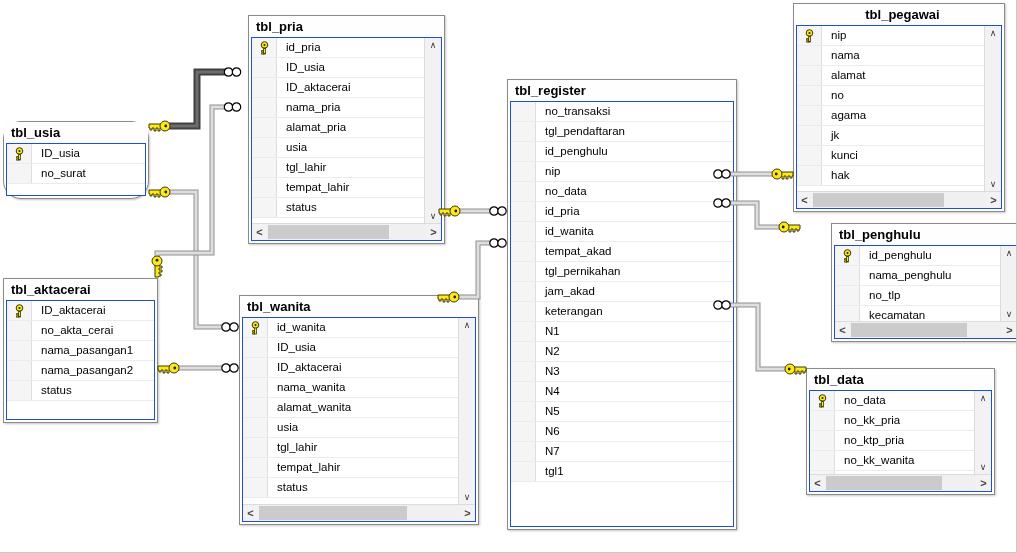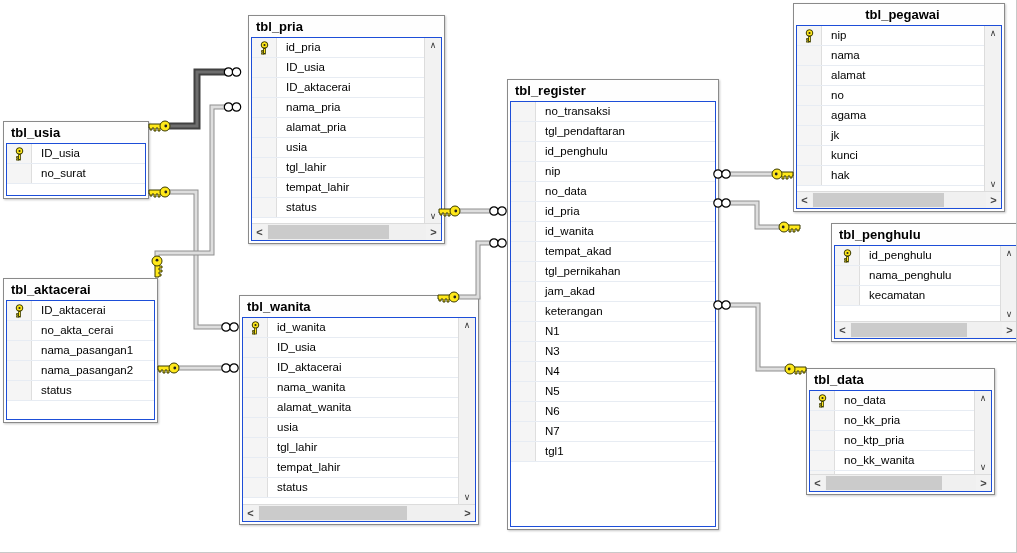--- a/index.html
+++ b/index.html
@@ -171,21 +171,21 @@
           <div class="sarrow down">∨</div>
         </div>
         <div class="hscroll">
           <div class="sarrow h left">&lt;</div>
           <div class="hthumb"></div>
           <div class="sarrow h right">&gt;</div>
         </div>
       </div>
   </div>
 
-  <div class="tbl" style="left:3px;top:121px;width:146px;height:78px;">
+  <div class="tbl" style="left:3px;top:121px;width:146px;height:78px;border-radius:18px;">
     <div class="tbl-header">tbl_usia</div>
     <div class="tbl-body">
         <div class="rows">
           <div class="frow">
             <span class="pk-cell">
               <svg width="11" height="14" viewBox="0 0 11 14">
                 <circle cx="5.5" cy="4" r="3.3" fill="#ffe81a" stroke="#3a3a00" stroke-width="1"></circle>
                 <circle cx="5.5" cy="4" r="1.1" fill="#222"></circle>
                 <rect x="4.6" y="7" width="1.8" height="6" fill="#ffe81a" stroke="#3a3a00" stroke-width="0.8"></rect>
                 <rect x="2.6" y="9.6" width="2" height="1.3" fill="#ffe81a" stroke="#3a3a00" stroke-width="0.8"></rect>
@@ -292,21 +292,21 @@
           <div class="sarrow down">∨</div>
         </div>
         <div class="hscroll">
           <div class="sarrow h left">&lt;</div>
           <div class="hthumb"></div>
           <div class="sarrow h right">&gt;</div>
         </div>
       </div>
   </div>
 
-  <div class="tbl" style="left:507px;top:79px;width:212px;height:451px;">
+  <div class="tbl" style="left:507px;top:79px;width:230px;height:451px;">
     <div class="tbl-header">tbl_register</div>
     <div class="tbl-body">
         <div class="rows">
           <div class="frow">
             <span class="pk-cell"></span>
             <span class="fname">no_transaksi</span>
           </div>
           <div class="frow">
             <span class="pk-cell"></span>
             <span class="fname">tgl_pendaftaran</span>
@@ -343,20 +343,24 @@
             <span class="pk-cell"></span>
             <span class="fname">jam_akad</span>
           </div>
           <div class="frow">
             <span class="pk-cell"></span>
             <span class="fname">keterangan</span>
           </div>
           <div class="frow">
             <span class="pk-cell"></span>
             <span class="fname">N1</span>
+          </div>
+          <div class="frow">
+            <span class="pk-cell"></span>
+            <span class="fname">N2</span>
           </div>
           <div class="frow">
             <span class="pk-cell"></span>
             <span class="fname">N3</span>
           </div>
           <div class="frow">
             <span class="pk-cell"></span>
             <span class="fname">N4</span>
           </div>
           <div class="frow">
@@ -451,20 +455,24 @@
               </svg>
             </span>
             <span class="fname">id_penghulu</span>
           </div>
           <div class="frow">
             <span class="pk-cell"></span>
             <span class="fname">nama_penghulu</span>
           </div>
           <div class="frow">
             <span class="pk-cell"></span>
+            <span class="fname">no_tlp</span>
+          </div>
+          <div class="frow">
+            <span class="pk-cell"></span>
             <span class="fname">kecamatan</span>
           </div>
         </div>
         <div class="vscroll" style="bottom: 16px;">
           <div class="sarrow up">∧</div>
           <div class="sarrow down">∨</div>
         </div>
         <div class="hscroll">
           <div class="sarrow h left">&lt;</div>
           <div class="hthumb"></div>

